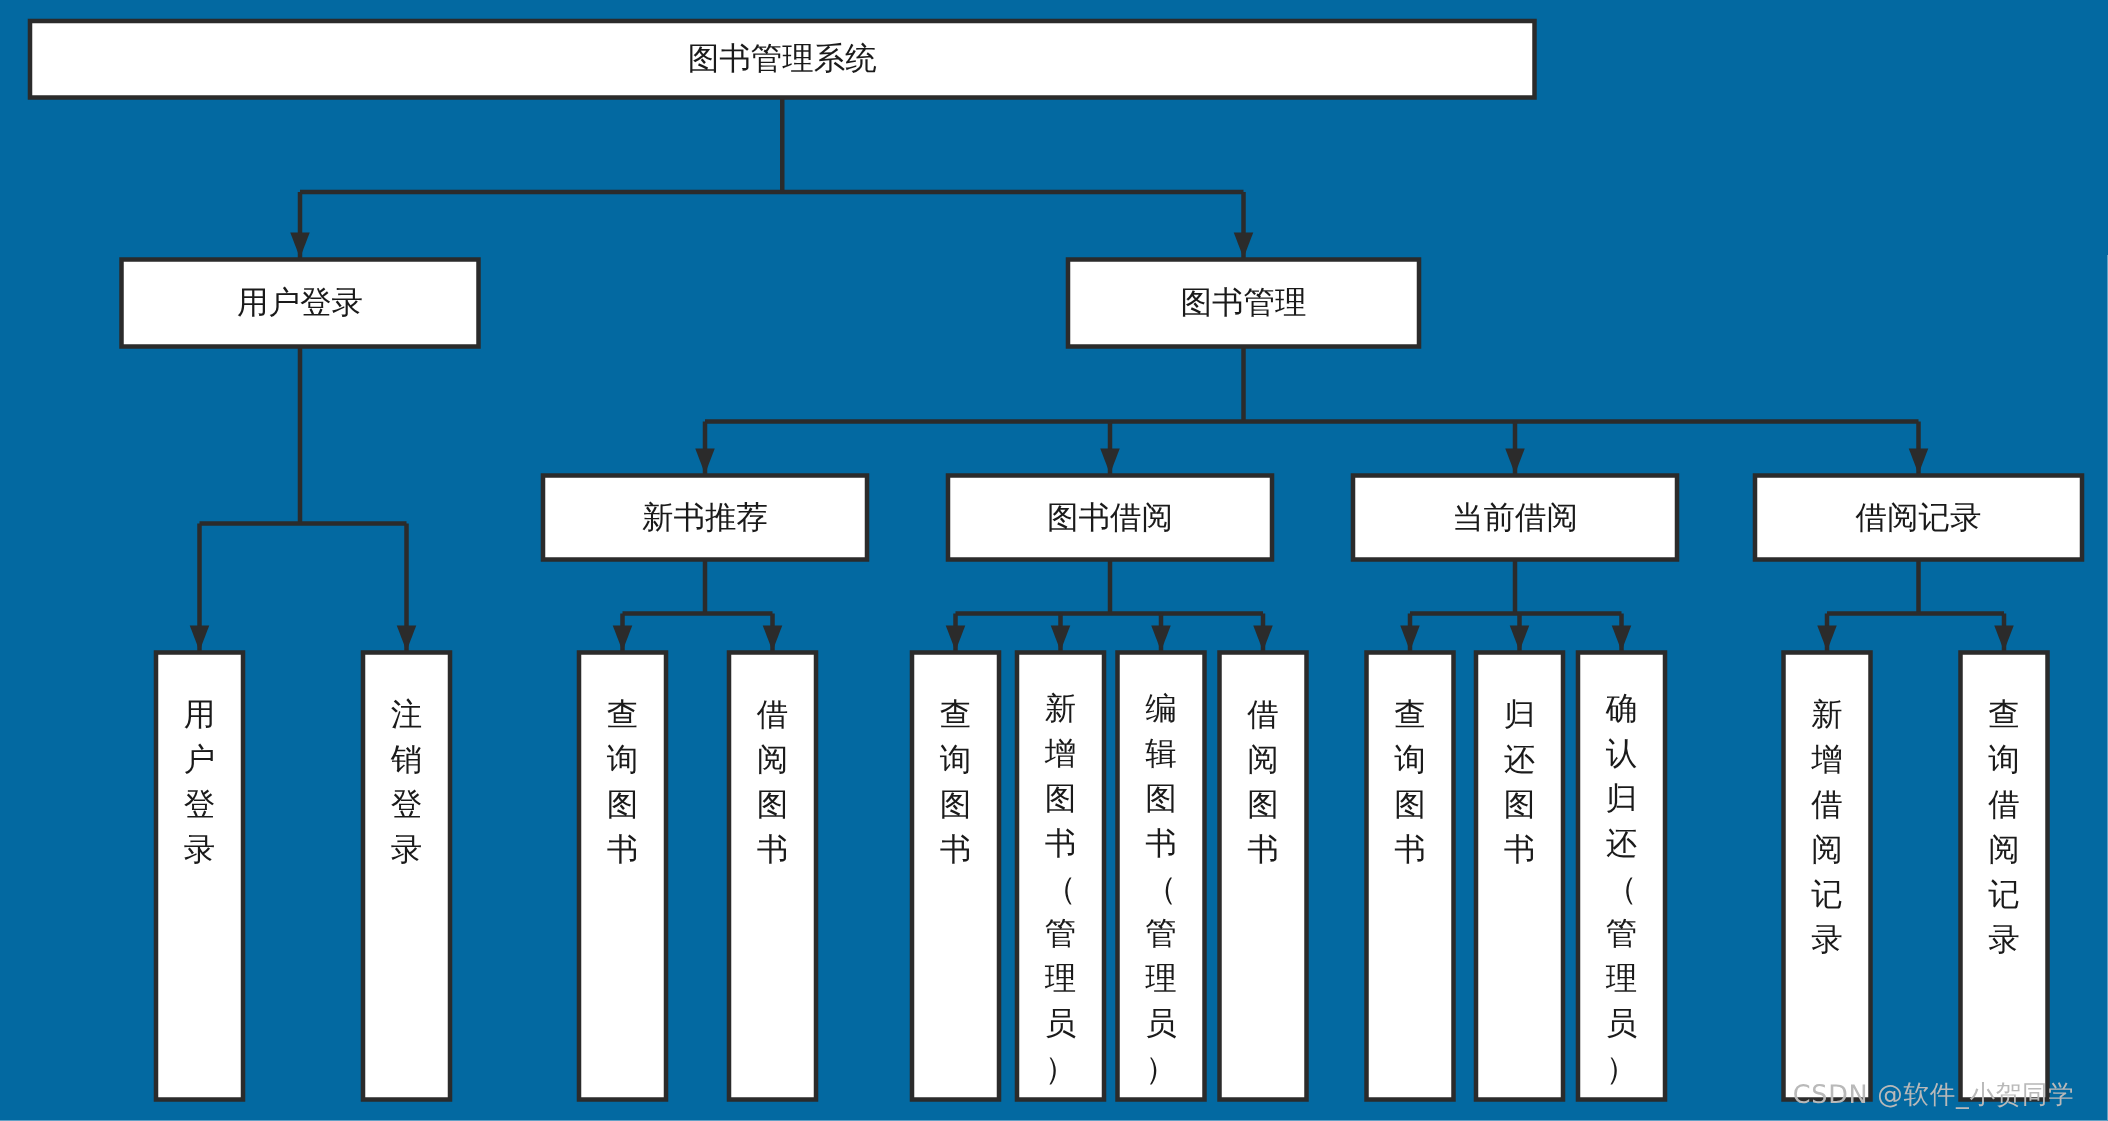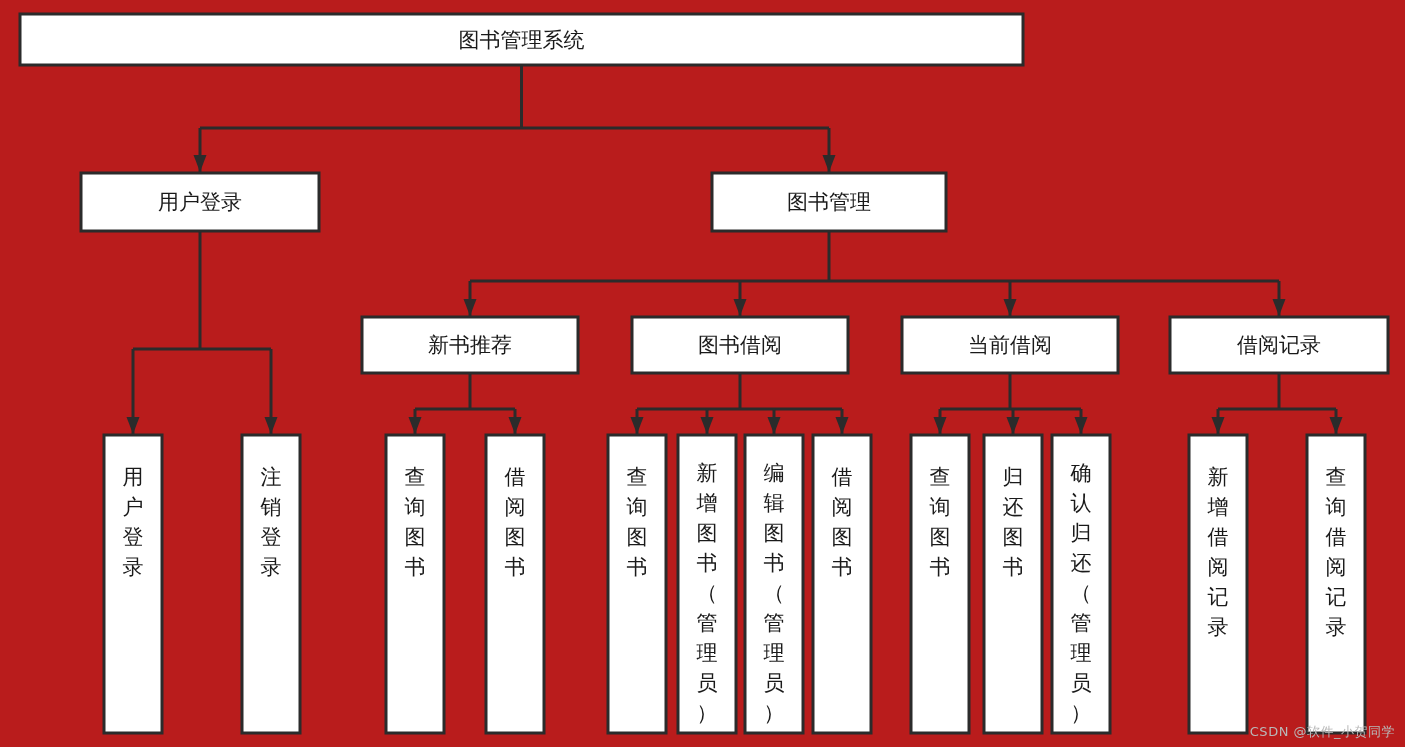--- a/index.html
+++ b/index.html
@@ -10,21 +10,21 @@
   body {
     width: 1405px;
     height: 747px;
     overflow: hidden;
     font-family: "DejaVu Sans", "Liberation Sans", sans-serif;
   }
   #diagram-root {
     position: relative;
     width: 1405px;
     height: 747px;
-    background: #b91c1c;
+    background: #0369a1;
   }
   svg#flow {
     position: absolute;
     top: 0;
     left: 0;
     width: 1405px;
     height: 747px;
     display: block;
   }
   .node-rect {
@@ -50,24 +50,24 @@
     dominant-baseline: middle;
   }
   .node-label-vert {
     fill: #1a1a1a;
     font-family: "DejaVu Sans", "Liberation Sans", sans-serif;
     font-size: 21px;
     text-anchor: middle;
   }
   .watermark {
     position: absolute;
-    right: 10px;
+    right: 22px;
     bottom: 6px;
     color: #b9b9b9;
-    font-size: 13px;
+    font-size: 17px;
     font-family: "DejaVu Sans", "Liberation Sans", sans-serif;
     white-space: nowrap;
     letter-spacing: 0.5px;
   }
 </style>
 </head>
 <body>
 
 <div id="diagram-root">
   <svg id="flow" viewBox="0 0 1405 747" xmlns="http://www.w3.org/2000/svg">

